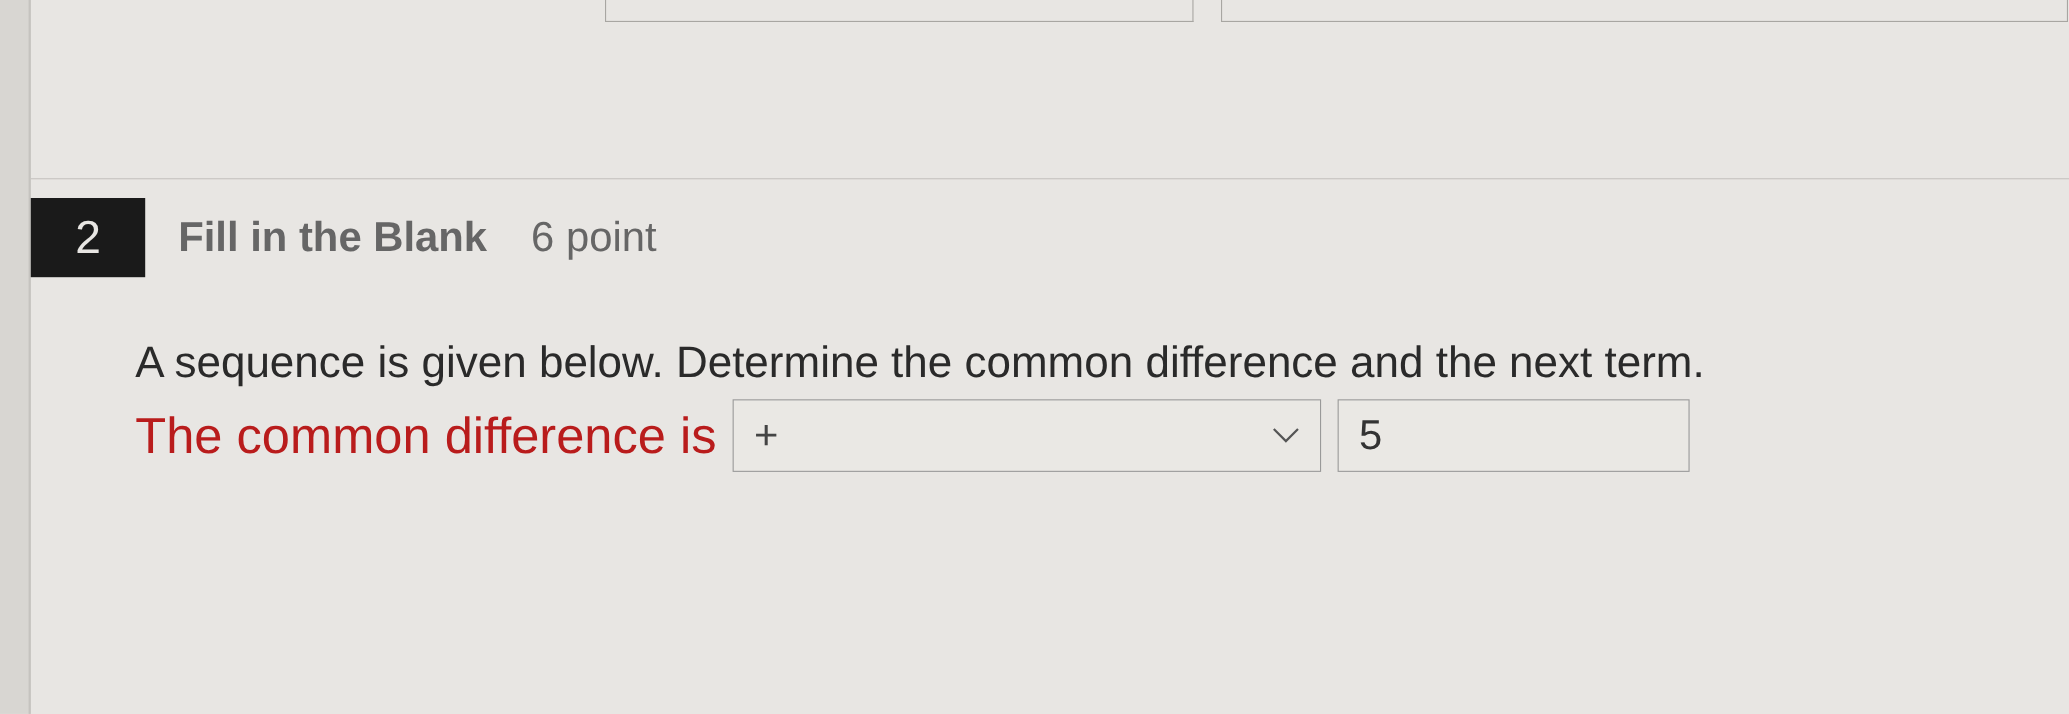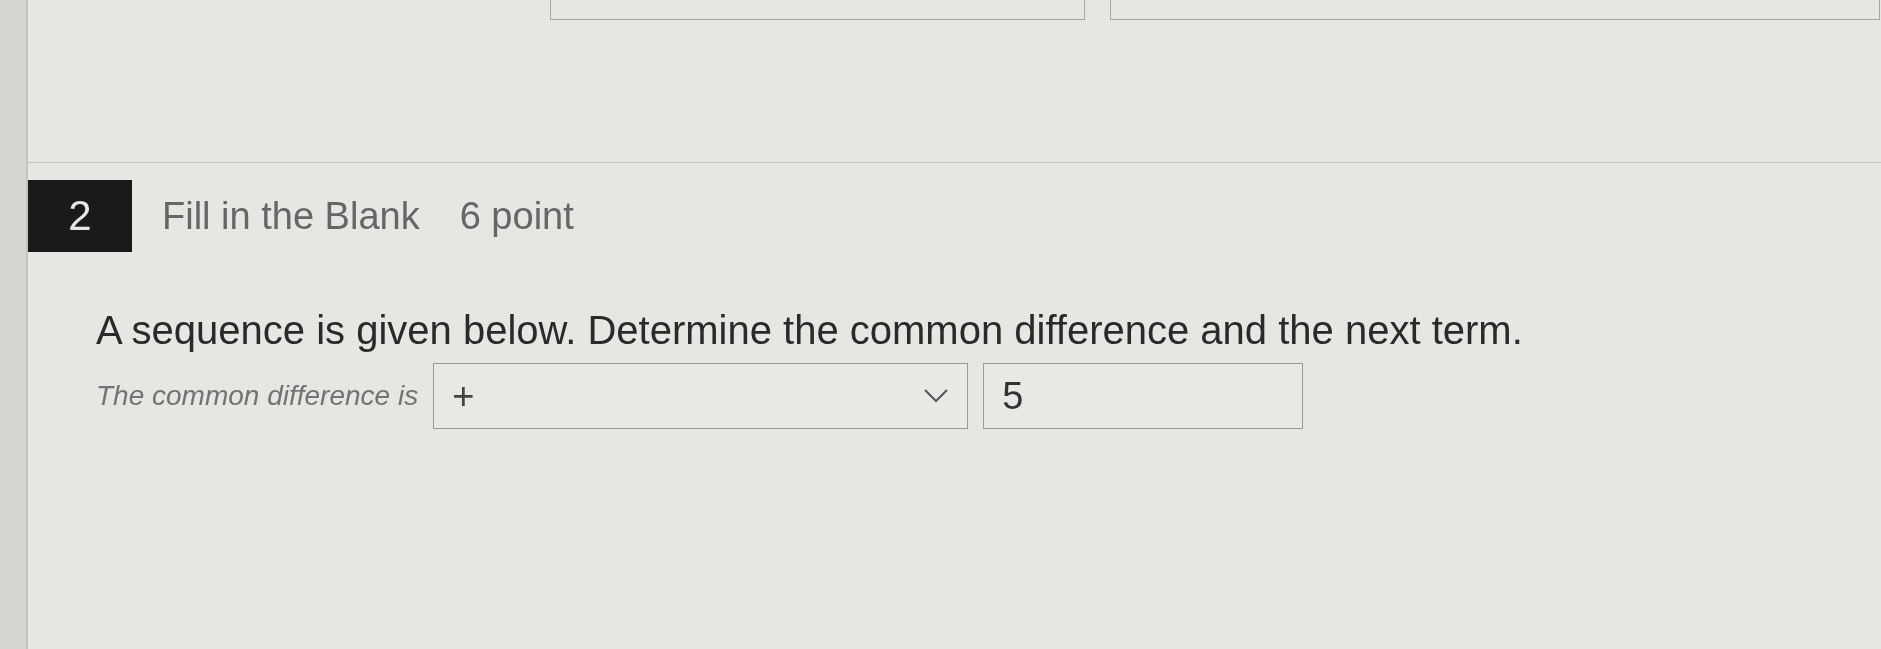--- a/index.html
+++ b/index.html
@@ -69,30 +69,30 @@
       height: 72px;
       display: flex;
       align-items: center;
       justify-content: center;
       font-size: 42px;
       font-weight: 400;
     }
     .question-type {
       color: #666;
       font-size: 38px;
-      font-weight: 400;
+      font-weight: 700;
     }
     .question-points {
       color: #666;
       font-size: 38px;
       font-weight: 400;
       margin-left: 10px;
     }
     .question-body {
-      padding-left: 68px;
+      padding-left: 95px;
       color: #333;
     }
     .question-prompt {
       font-size: 40px;
       line-height: 1.4;
       margin-bottom: 5px;
       color: #2a2a2a;
     }
     .question-sequence {
       font-size: 40px;
@@ -101,23 +101,22 @@
       margin-bottom: 40px;
     }
     .answer-row {
       display: flex;
       align-items: center;
       gap: 15px;
       font-size: 40px;
       color: #333;
     }
     .answer-label {
-      font-size: 28px;
-      color: #737373;
-      font-style: italic;
+      font-size: 46px;
+      color: #b91c1c;
     }
     .dropdown-input {
       position: relative;
       border: 1px solid #999;
       background: #eae8e4;
       height: 66px;
       width: 535px;
       display: flex;
       align-items: center;
       padding: 0 18px;

